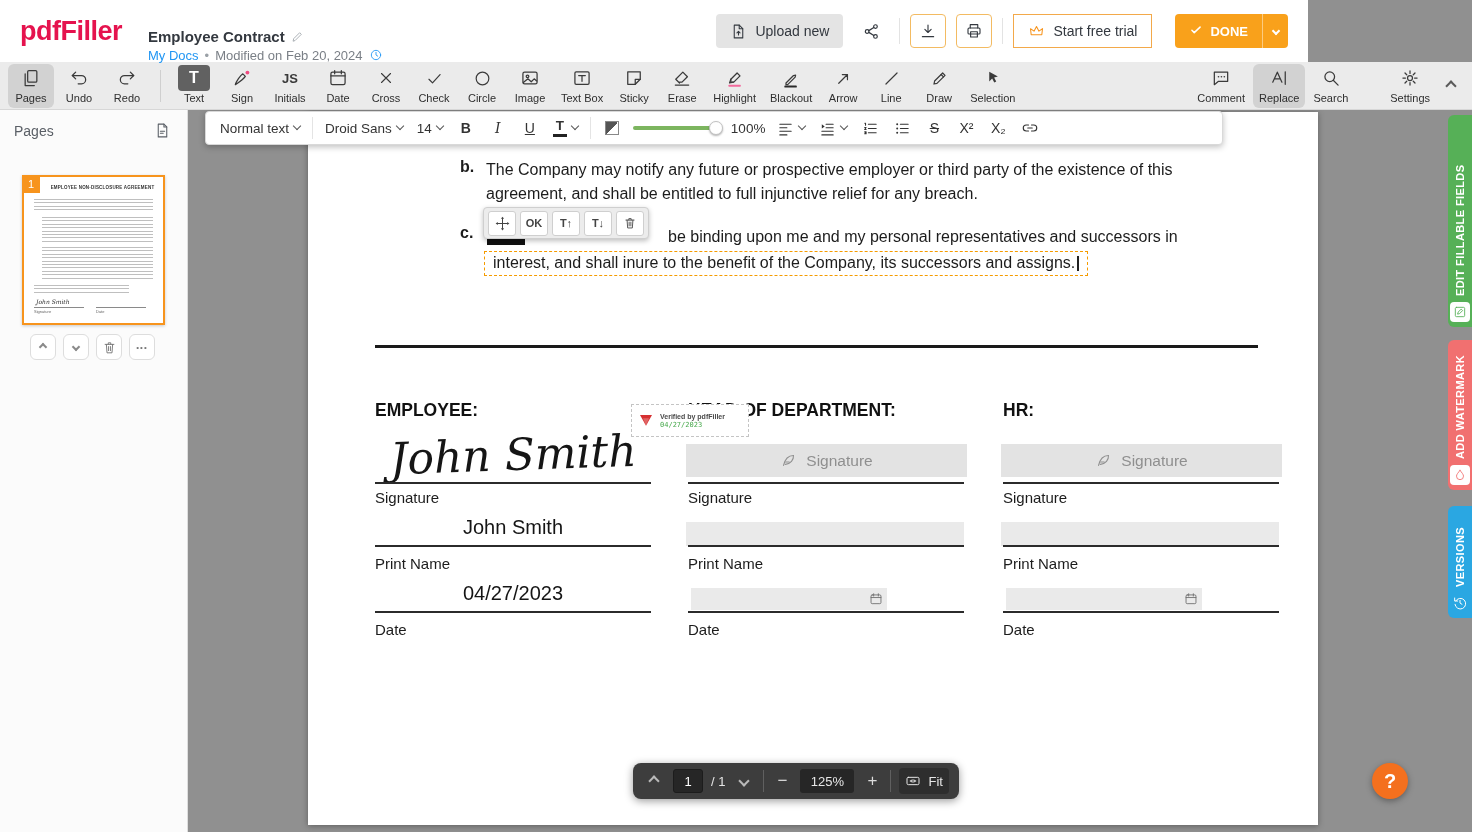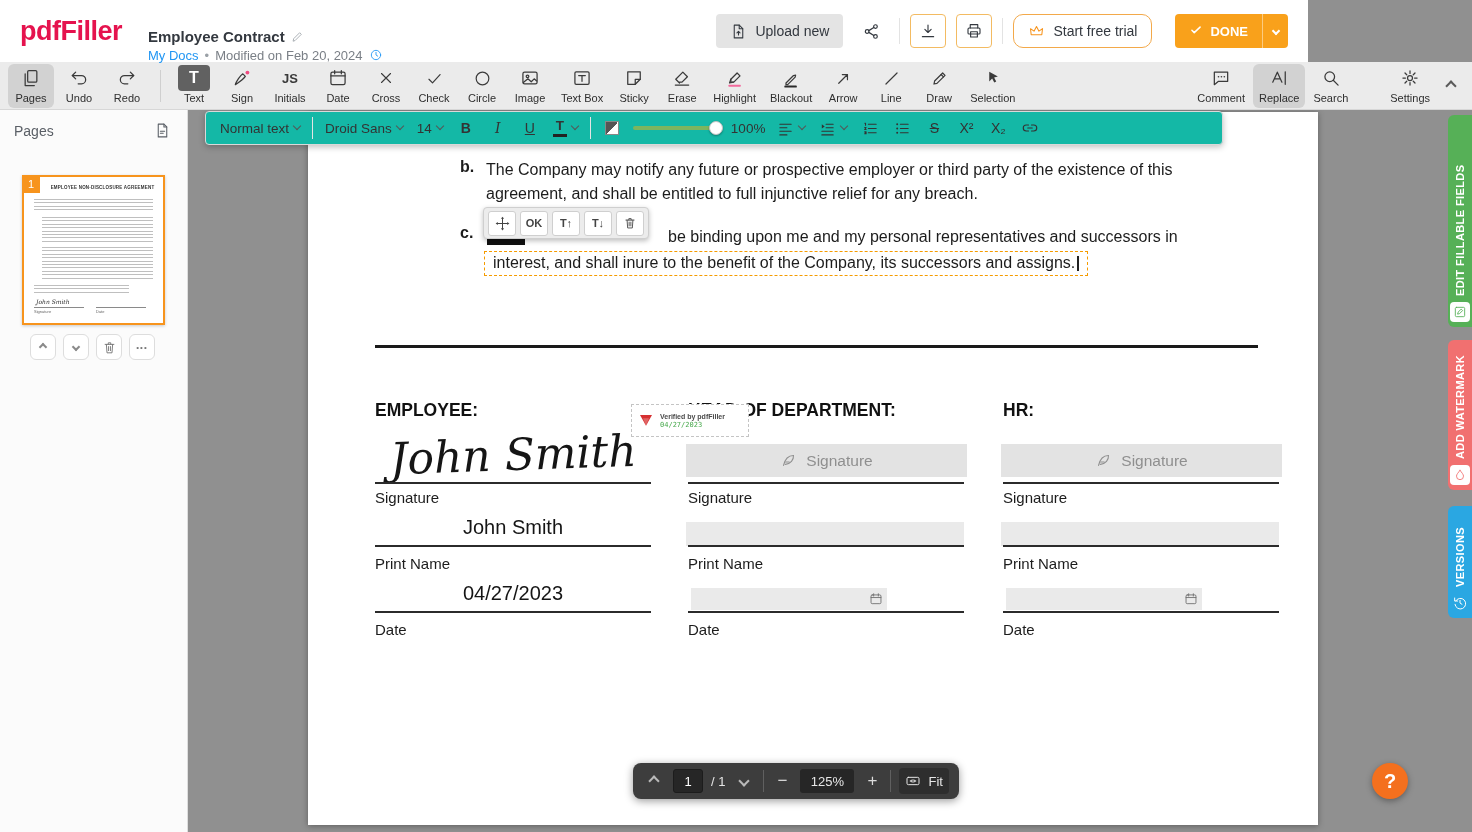--- a/index.html
+++ b/index.html
@@ -16,21 +16,21 @@
   .doctitle { font-size:15px; font-weight:bold; color:#33383f; }
   .trow2 { display:flex; align-items:center; gap:6px; font-size:13px; }
   .mydocs { color:#2196f3; text-decoration:none; }
   .bdot { color:#9aa0a6; }
   .modified { color:#7a7f86; }
   .hsp { flex:1; }
   .upload { height:34px; background:#e4e4e4; border-radius:4px; display:flex; align-items:center; gap:8px; padding:0 14px; font-size:14px; color:#33383f; }
   .iconbtn { width:36px; height:34px; display:flex; align-items:center; justify-content:center; color:#33383f; border-radius:4px; }
   .framed { background:#fff; border:1px solid #f3bb62; }
   .vdiv { width:1px; height:26px; background:#e3e3e3; margin:0 10px; }
-  .trial { height:34px; background:#fff; border:1px solid #f3a94a; border-radius:10px; display:flex; align-items:center; gap:8px; padding:0 14px; font-size:14px; color:#33383f; }
+  .trial { height:34px; background:#fff; border:1px solid #f3a94a; border-radius:0; display:flex; align-items:center; gap:8px; padding:0 14px; font-size:14px; color:#33383f; }
   .donegrp { display:flex; margin-left:14px; }
   .done { height:34px; background:#f9a11b; border-radius:4px 0 0 4px; display:flex; align-items:center; gap:7px; padding:5px 14px; font-size:13px; font-weight:bold; color:#fff;margin-left:9px; }
   .donedd { height:34px; width:26px; background:#f9a11b; border-radius:0 4px 4px 0; border-left:1px solid rgba(255,255,255,.45); display:flex; align-items:center; justify-content:center; }
   .hgap { width:10px; }
 
   
   #tbar { position:absolute; left:0; top:62px; width:1472px; height:48px; background:#ebebeb; border-bottom:1px solid #d7d7d7; display:flex; align-items:center; padding:0 8px; gap:2px; z-index:29; }
   .tb { display:flex; flex-direction:column; align-items:center; justify-content:center; gap:3px; min-width:46px; height:44px; padding:2px 6px; border-radius:6px; color:#3a3a3a; }
   .tb.sel { background:#d2d2d2; }
   .tl { font-size:11px; color:#2e2e2e; white-space:nowrap; }
@@ -39,21 +39,21 @@
   .tsep { width:1px; height:32px; background:#cfcfcf; margin:0 8px; }
   .tsp { flex:1; }
   .collapse { width:26px; height:40px; display:flex; align-items:center; justify-content:center; }
   .cvw { width:8px; height:8px; border-right:2px solid #5a5a5a; border-bottom:2px solid #5a5a5a; display:inline-block; }
   .cvw.down { transform:rotate(45deg); }
   .cvw.up { transform:rotate(-135deg); }
   .cvw.light { border-color:#b9b9b9; }
   .cvs { width:6px; height:6px; border-right:1.6px solid #555; border-bottom:1.6px solid #555; display:inline-block; transform:rotate(45deg); margin-left:5px; position:relative; top:-2px; }
 
   
-  #fbar { position:absolute; left:205px; top:111px; width:1018px; height:34px; background:#14b8a6; border:1px solid #d9d9d9; border-radius:4px; box-shadow:0 2px 6px rgba(0,0,0,.25); display:flex; align-items:center; padding:0 12px; gap:10px; z-index:20; font-size:13.5px; color:#333; }
+  #fbar { position:absolute; left:205px; top:111px; width:1018px; height:34px; background:#ffffff; border:1px solid #d9d9d9; border-radius:4px; box-shadow:0 2px 6px rgba(0,0,0,.25); display:flex; align-items:center; padding:0 12px; gap:10px; z-index:20; font-size:13.5px; color:#333; }
   .fsep { width:1px; height:22px; background:#e4e4e4; }
   .fdd { display:flex; align-items:center; padding:3px 2px; }
   .fbtn { display:flex; align-items:center; justify-content:center; min-width:22px; height:24px; color:#333; font-size:14px; }
   .slider { width:88px; height:4px; background:#7cb55f; border-radius:2px; position:relative; }
   .sthumb { position:absolute; right:-2px; top:-5px; width:14px; height:14px; background:#fff; border:1px solid #c2c2c2; border-radius:50%; box-shadow:0 1px 2px rgba(0,0,0,.3); }
   .colorT { display:flex; flex-direction:column; align-items:center; line-height:1; font-weight:bold; }
   .colorT .bar { width:14px; height:3px; background:#222; margin-top:1px; }
   .hlsq { width:14px; height:14px; border:1px solid #888; background:linear-gradient(135deg,#555 50%,#fff 50%); }
 
   

